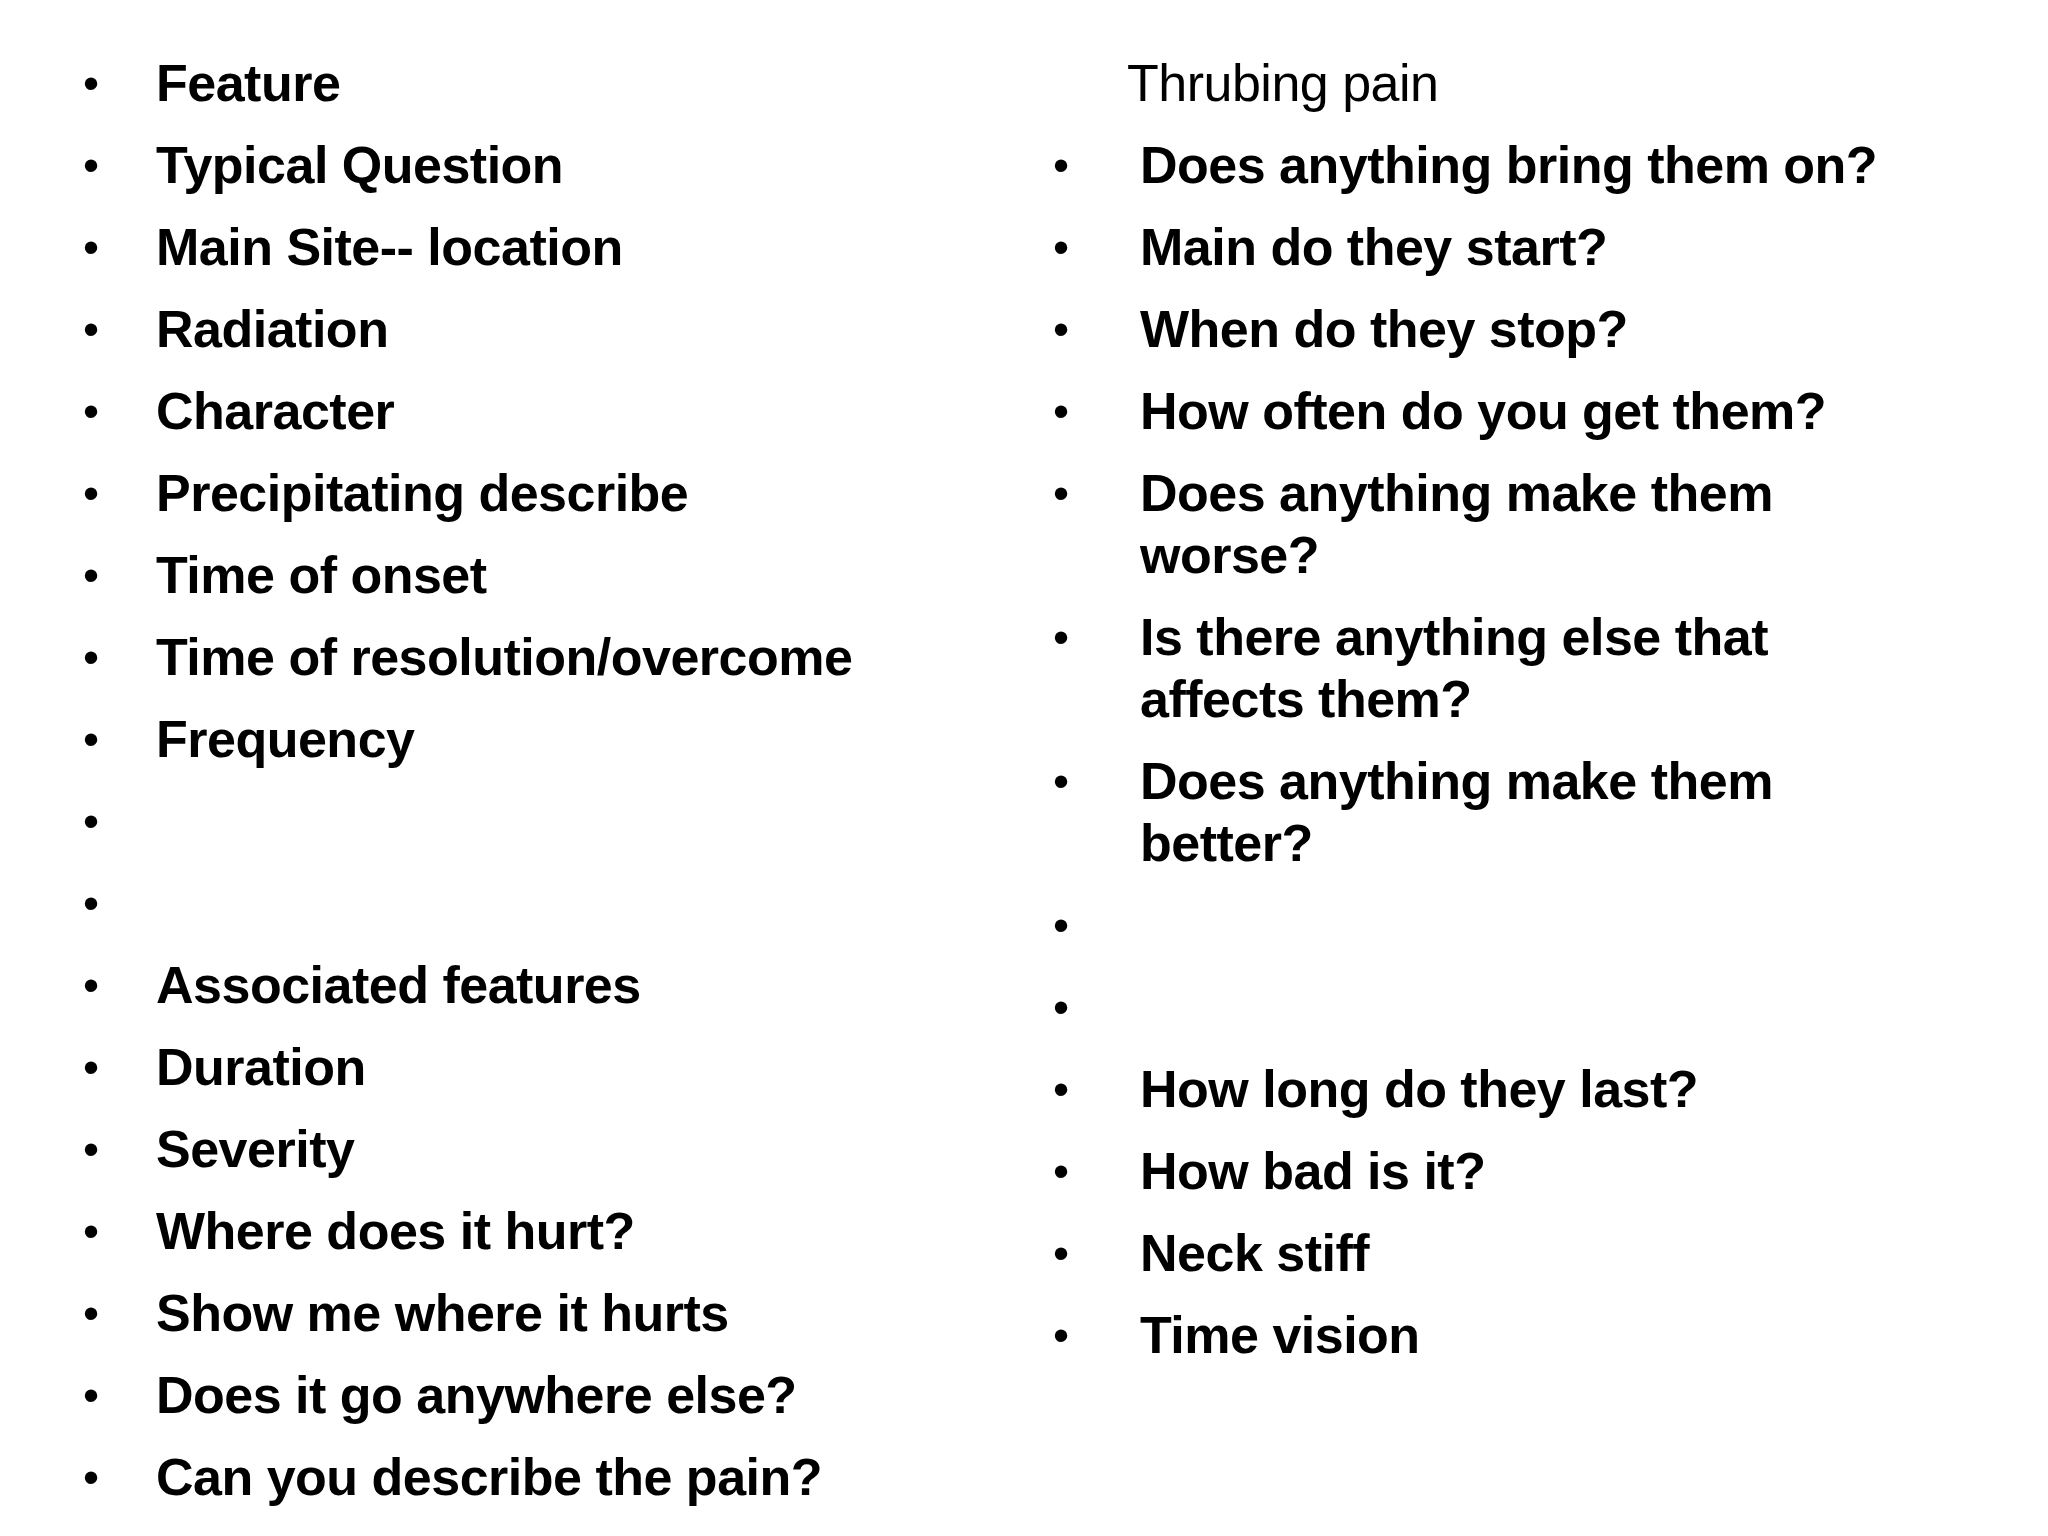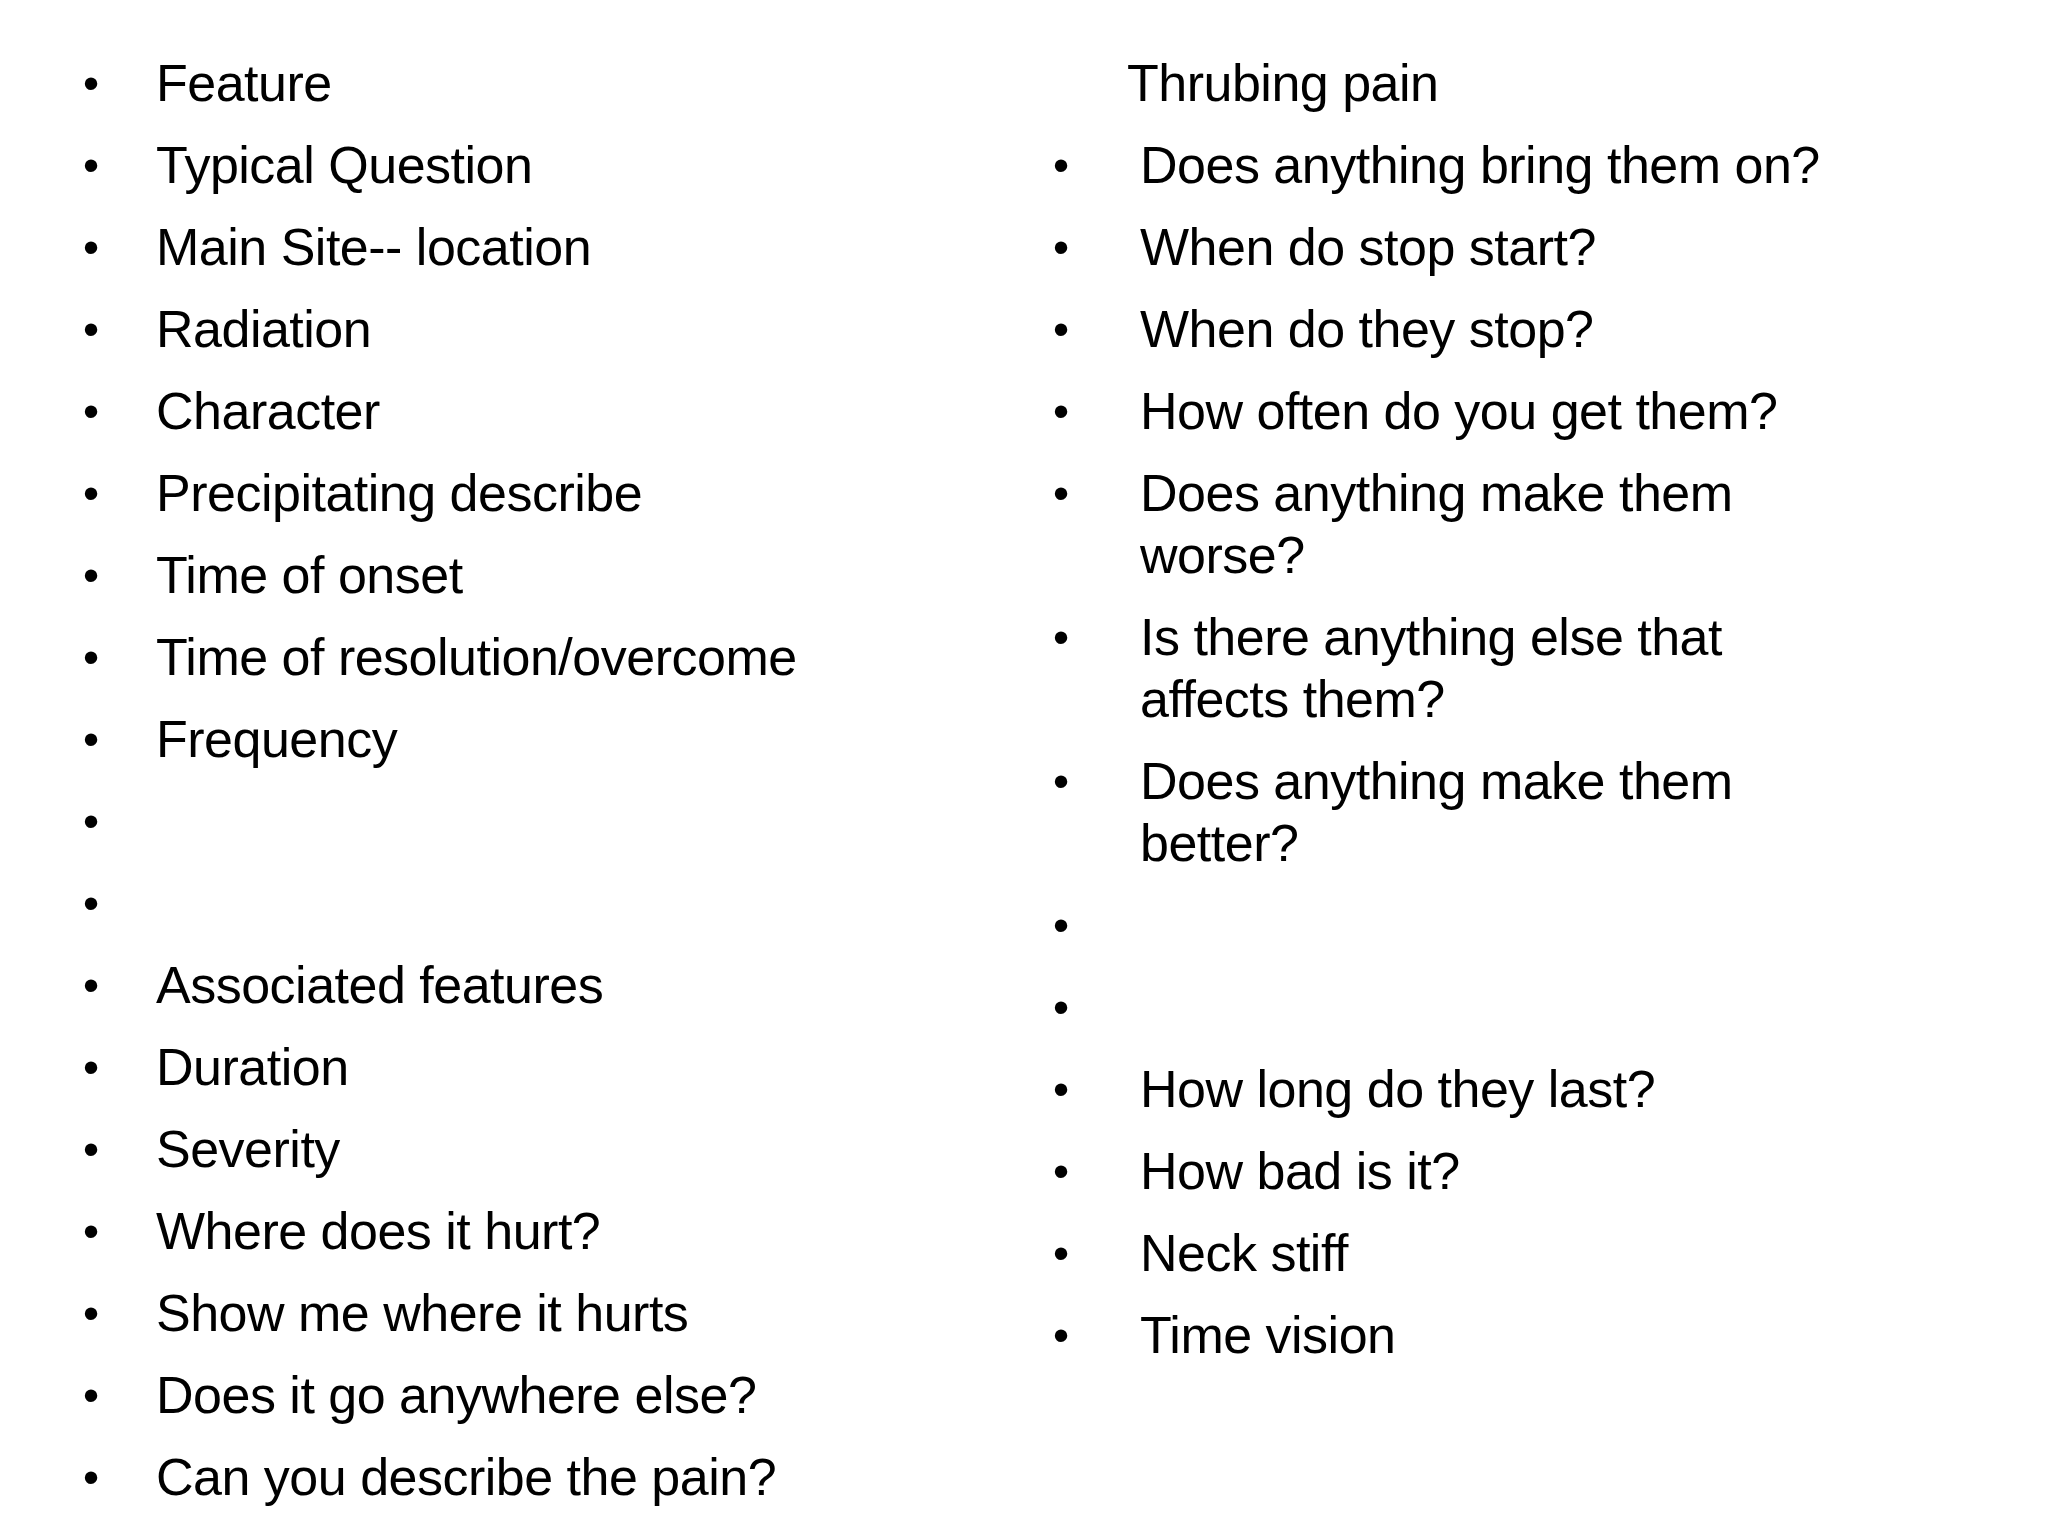--- a/index.html
+++ b/index.html
@@ -37,20 +37,21 @@
   .bullet {
     flex: 0 0 auto;
     font-size: 46px;
     line-height: 62px;
   }
   .col-left  .bullet { width: 73px; }
   .col-right .bullet { width: 87px; }
 
   .text {
     white-space: pre-line;
+    font-weight: bold;
   }
 
   .col-header {
     font-size: 52px;
     line-height: 62px;
     letter-spacing: -0.5px;
     margin-left: 103px;
     margin-bottom: 20px;
   }
 </style>
@@ -135,21 +136,21 @@
 
   <div class="col col-right">
     <div class="col-header">Thrubing pain</div>
     <div>
         <div class="item">
           <span class="bullet">•</span>
           <span class="text">Does anything bring them on?</span>
         </div>
         <div class="item">
           <span class="bullet">•</span>
-          <span class="text">When do stop start?</span>
+          <span class="text">Main do they start?</span>
         </div>
         <div class="item">
           <span class="bullet">•</span>
           <span class="text">When do they stop?</span>
         </div>
         <div class="item">
           <span class="bullet">•</span>
           <span class="text">How often do you get them?</span>
         </div>
         <div class="item">

